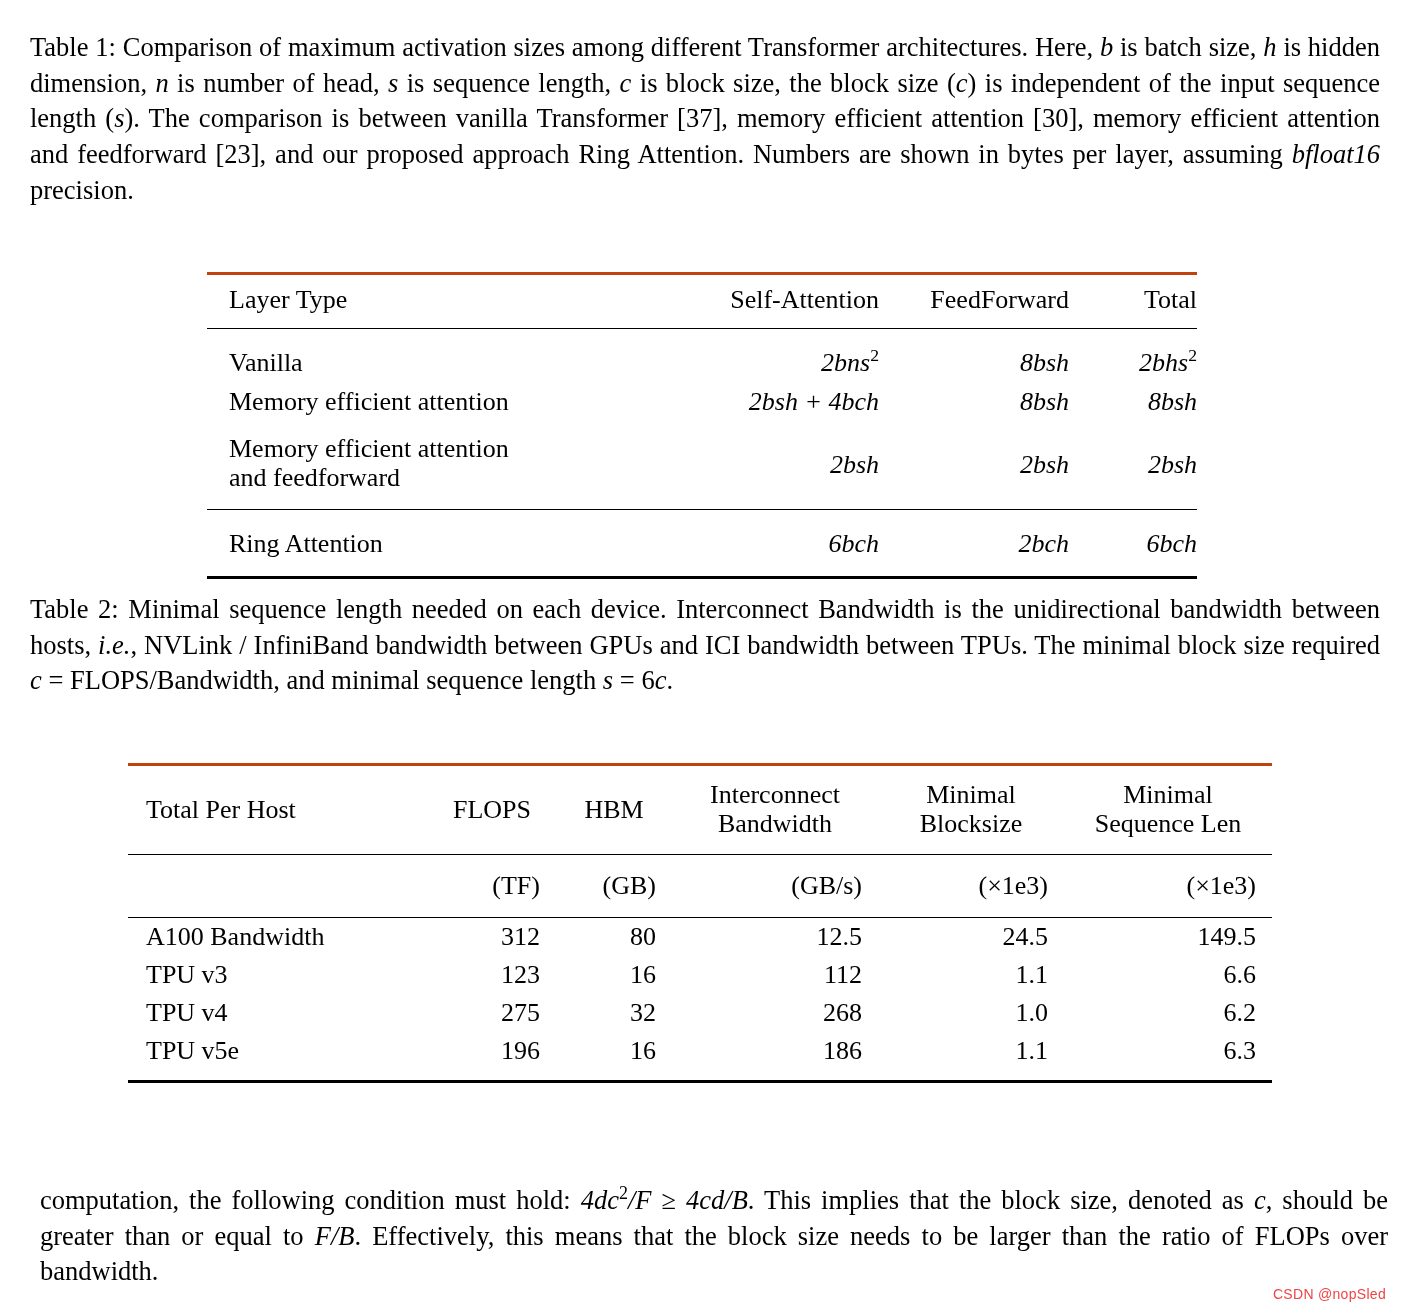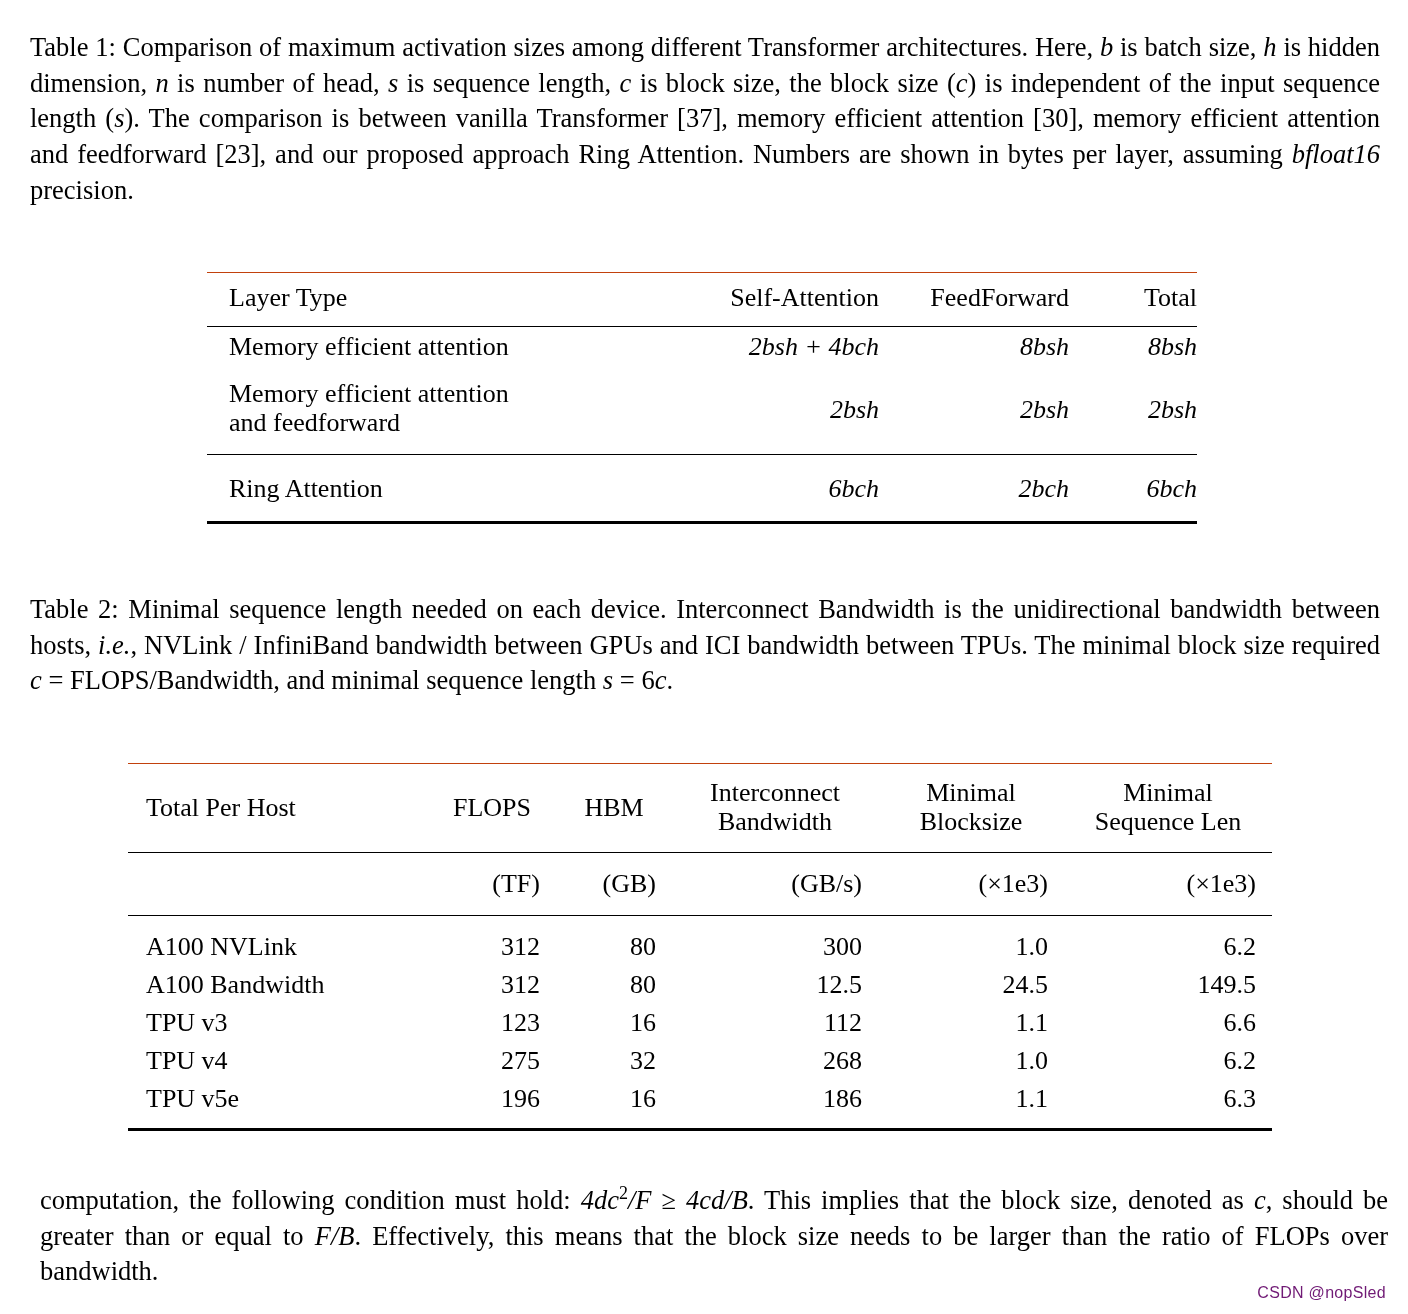--- a/index.html
+++ b/index.html
@@ -59,21 +59,21 @@
     border-collapse: collapse;
     font-size: 26px;
     position: absolute;
   }
   table.booktabs td, table.booktabs th {
     padding: 0;
     font-weight: normal;
     vertical-align: middle;
     white-space: nowrap;
   }
-  .rule-top   { border-top: 1px solid #c2410c; }
+  .rule-top   { border-top: 3px solid #c2410c; }
   .rule-mid   { border-top: 1.6px solid #000; }
   .rule-bot   { border-bottom: 3px solid #000; }
 
   
   #table1 {
     left: 207px;
     top: 272px;
     width: 990px;
   }
   #table1 th.h-layer   { text-align: left;  padding: 10px 0 13px 22px; }
@@ -113,22 +113,22 @@
   #table2 tbody.data td { height: 38px; }
   #table2 tbody.data tr.first-data td { padding-top: 12px; }
   #table2 tbody.data tr.last-data td { padding-bottom: 10px; }
 
   
   #watermark {
     position: absolute;
     right: 22px;
     bottom: 12px;
     font-family: "Liberation Sans", sans-serif;
-    font-size: 16px;
-    color: #701a75;
+    font-size: 14px;
+    color: #ef4444;
     letter-spacing: 0.3px;
   }
 </style>
 </head>
 <body>
 
 <div class="page">
 
   <p class="caption" id="caption-table1"><span>Table 1: Comparison of maximum activation sizes among different Transformer architectures. Here,</span> <span class="mi">b</span><span> is batch size, </span><span class="mi">h</span><span> is hidden dimension, </span><span class="mi">n</span><span> is number of head, </span><span class="mi">s</span><span> is sequence length, </span><span class="mi">c</span><span> is block size, the block size (</span><span class="mi">c</span><span>) is independent of the input sequence length (</span><span class="mi">s</span><span>). The comparison is between vanilla Transformer [37], memory efficient attention [30], memory efficient attention and feedforward [23], and our proposed approach Ring Attention. Numbers are shown in bytes per layer, assuming </span><span class="ital">bfloat16</span><span> precision.</span></p>
 
@@ -141,20 +141,26 @@
     </colgroup>
     <thead>
       <tr class="rule-top">
         <th class="h-layer">Layer Type</th>
         <th class="h-num">Self-Attention</th>
         <th class="h-num">FeedForward</th>
         <th class="h-num">Total</th>
       </tr>
     </thead>
     <tbody class="rule-mid">
+      <tr class="first-body">
+        <td class="c-layer">Vanilla</td>
+        <td class="c-num"><span class="mi">2bns</span><sup class="exp mn">2</sup></td>
+        <td class="c-num"><span class="mi">8bsh</span></td>
+        <td class="c-num"><span class="mi">2bhs</span><sup class="exp mn">2</sup></td>
+      </tr>
       <tr>
         <td class="c-layer">Memory efficient attention</td>
         <td class="c-num"><span class="mi">2bsh + 4bch</span></td>
         <td class="c-num"><span class="mi">8bsh</span></td>
         <td class="c-num"><span class="mi">8bsh</span></td>
       </tr>
       <tr class="two-line">
         <td class="c-layer"><span>Memory efficient attention</span><br><span>and feedforward</span></td>
         <td class="c-num"><span class="mi">2bsh</span></td>
         <td class="c-num"><span class="mi">2bsh</span></td>
@@ -196,28 +202,20 @@
       <tr class="units">
         <td class="c-spec"></td>
         <td class="c-num">(TF)</td>
         <td class="c-num">(GB)</td>
         <td class="c-num">(GB/s)</td>
         <td class="c-num">(×1e3)</td>
         <td class="c-num">(×1e3)</td>
       </tr>
     </tbody>
     <tbody class="data rule-mid rule-bot">
-      <tr class="first-data">
-        <td class="c-spec">A100 NVLink</td>
-        <td class="c-num">312</td>
-        <td class="c-num">80</td>
-        <td class="c-num">300</td>
-        <td class="c-num">1.0</td>
-        <td class="c-num">6.2</td>
-      </tr>
       <tr>
         <td class="c-spec">A100 Bandwidth</td>
         <td class="c-num">312</td>
         <td class="c-num">80</td>
         <td class="c-num">12.5</td>
         <td class="c-num">24.5</td>
         <td class="c-num">149.5</td>
       </tr>
       <tr>
         <td class="c-spec">TPU v3</td>

